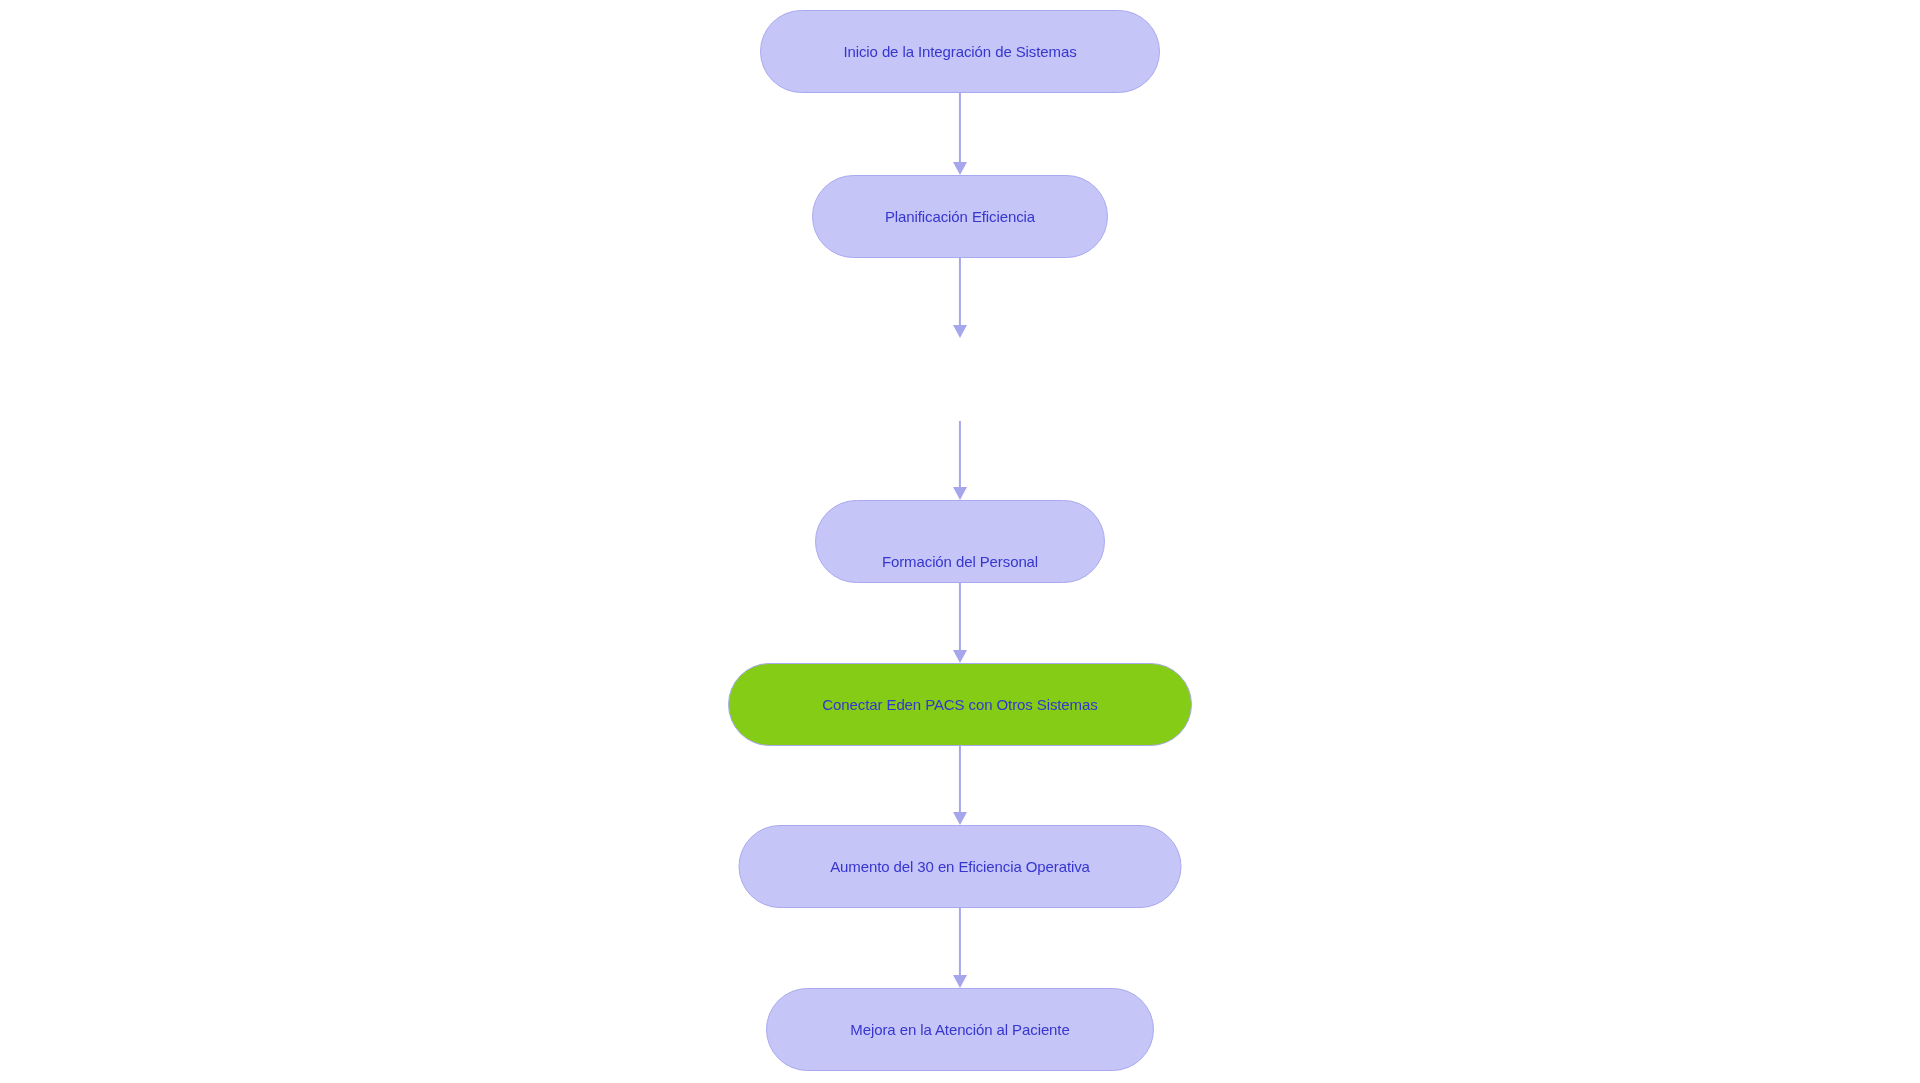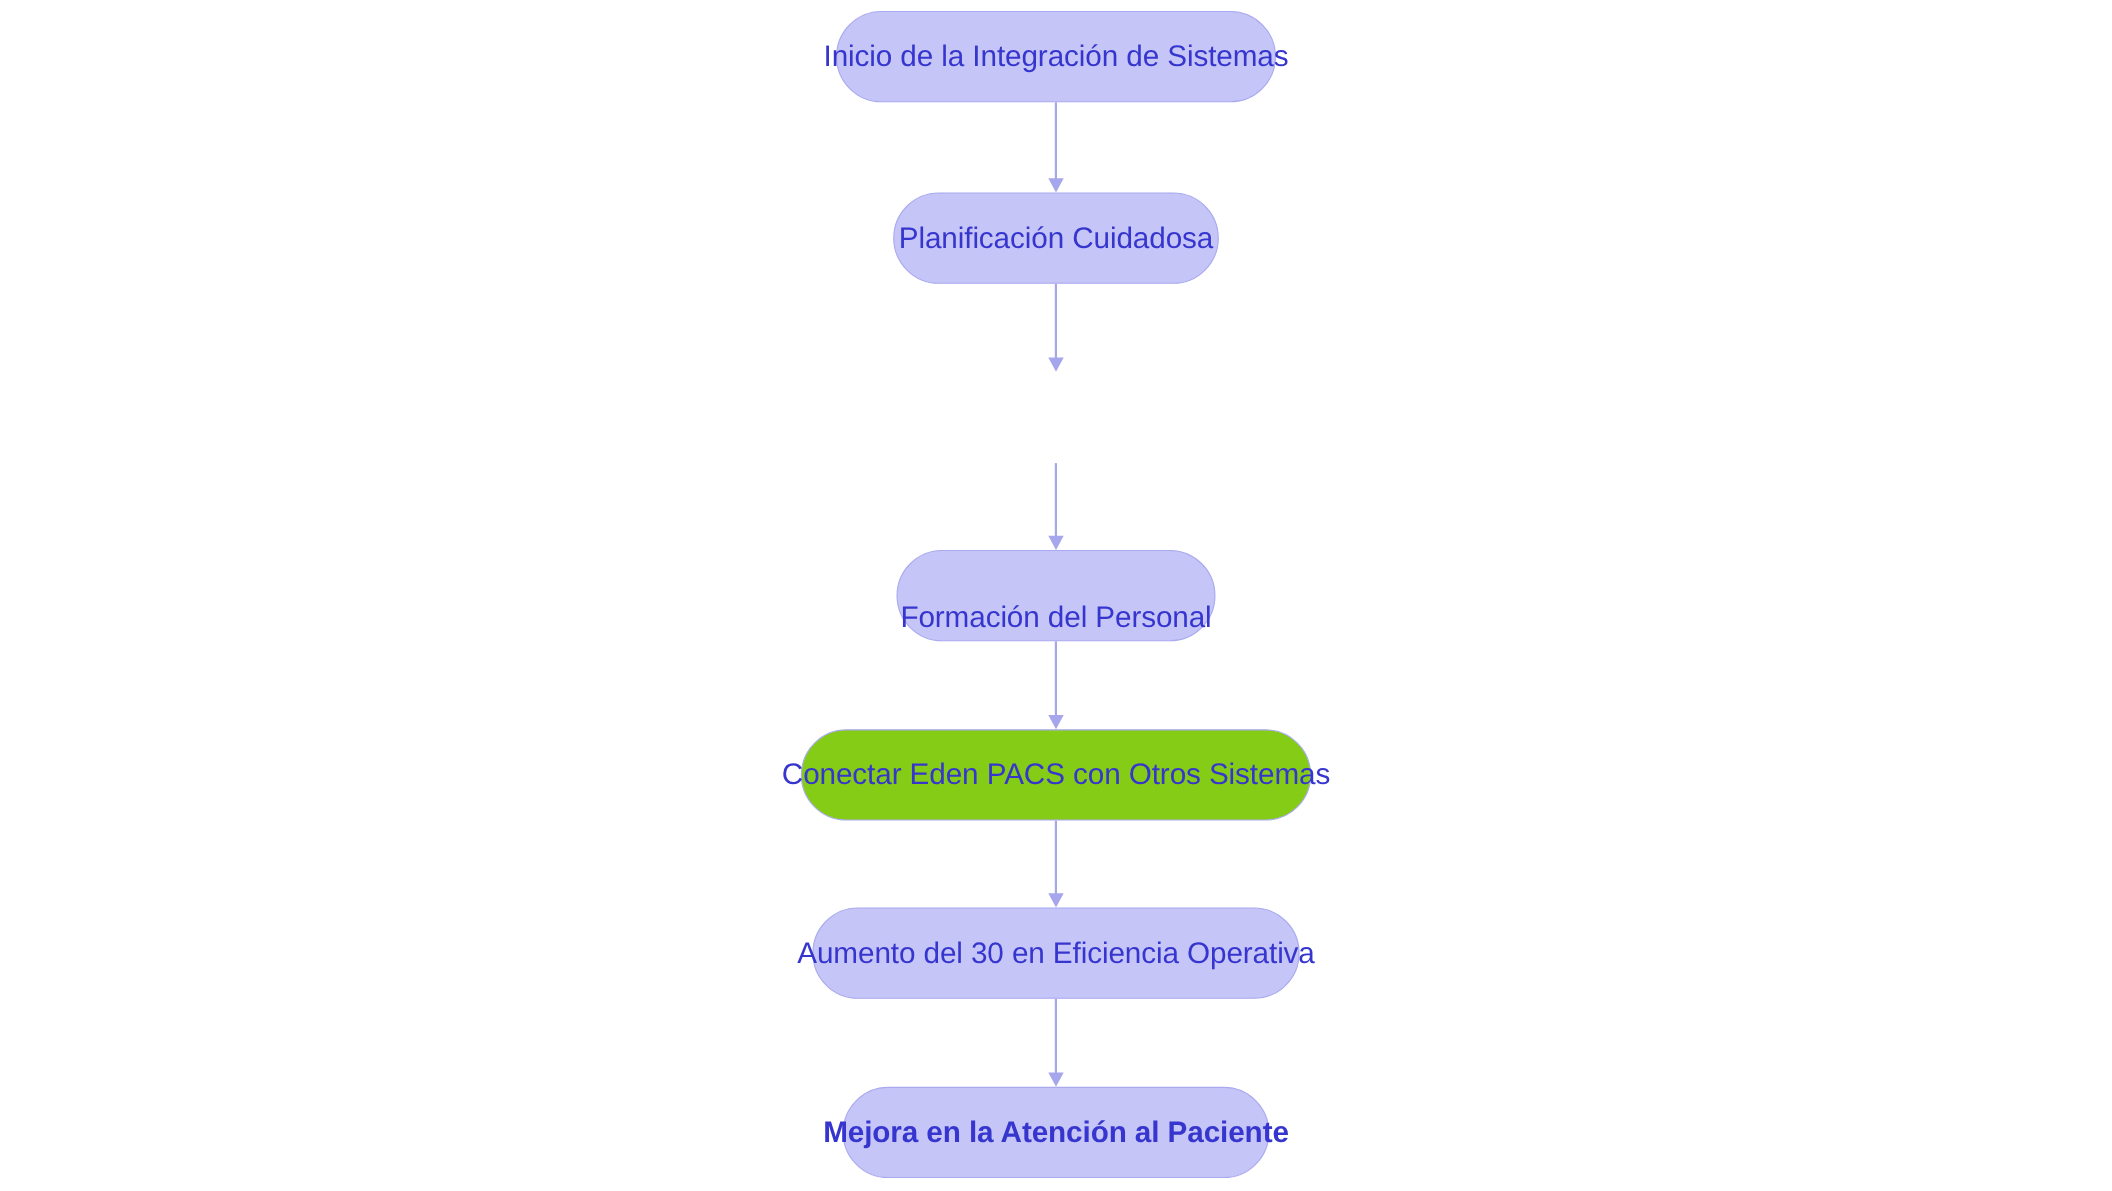--- a/index.html
+++ b/index.html
@@ -31,21 +31,21 @@
     border: 1.6px solid #a9a9ef;
     border-radius: 999px;
     height: 83px;
     transform: translateX(-50%);
     left: 960px;
   }
 
   .flow-node-label {
     color: #3636cf;
     font-family: "Liberation Sans", sans-serif;
-    font-size: 27px;
+    font-size: 15px;
     font-weight: 400;
     letter-spacing: -0.1px;
     line-height: 1;
     white-space: nowrap;
     text-align: center;
   }
 
   .flow-edge {
     position: absolute;
     left: 960px;
@@ -82,21 +82,21 @@
   <div class="flow-node" style="width: 400px; top: 10px; background: rgb(197, 197, 248); border-color: rgb(169, 169, 239);">
     <span class="flow-node-label" style="color: rgb(54, 54, 207);">Inicio de la Integración de Sistemas</span>
   </div>
 
   <div class="flow-edge" style="top: 93px; height: 82px;">
     <div class="edge-line" style="height: 70px; background: rgb(166, 166, 237);"></div>
     <div class="edge-arrowhead" style="border-top-color: rgb(166, 166, 237);"></div>
   </div>
 
   <div class="flow-node" style="width: 296px; top: 175px; background: rgb(197, 197, 248); border-color: rgb(169, 169, 239);">
-    <span class="flow-node-label" style="color: rgb(54, 54, 207);">Planificación Cuidadosa</span>
+    <span class="flow-node-label" style="color: rgb(54, 54, 207);">Planificación Eficiencia</span>
   </div>
 
   <div class="flow-edge" style="top: 258px; height: 80px;">
     <div class="edge-line" style="height: 68px; background: rgb(166, 166, 237);"></div>
     <div class="edge-arrowhead" style="border-top-color: rgb(166, 166, 237);"></div>
   </div>
 
 
   <div class="flow-edge" style="top: 421px; height: 79px;">
     <div class="edge-line" style="height: 67px; background: rgb(166, 166, 237);"></div>
@@ -124,16 +124,16 @@
   <div class="flow-node" style="width: 443px; top: 825px; background: rgb(197, 197, 248); border-color: rgb(169, 169, 239);">
     <span class="flow-node-label" style="color: rgb(54, 54, 207);">Aumento del 30 en Eficiencia Operativa</span>
   </div>
 
   <div class="flow-edge" style="top: 908px; height: 80px;">
     <div class="edge-line" style="height: 68px; background: rgb(166, 166, 237);"></div>
     <div class="edge-arrowhead" style="border-top-color: rgb(166, 166, 237);"></div>
   </div>
 
   <div class="flow-node" style="width: 388px; top: 988px; background: rgb(197, 197, 248); border-color: rgb(169, 169, 239);">
-    <span class="flow-node-label" style="color: rgb(54, 54, 207); font-weight: bold;">Mejora en la Atención al Paciente</span>
+    <span class="flow-node-label" style="color: rgb(54, 54, 207);">Mejora en la Atención al Paciente</span>
   </div>
 
 </div>
 
 </body></html>

